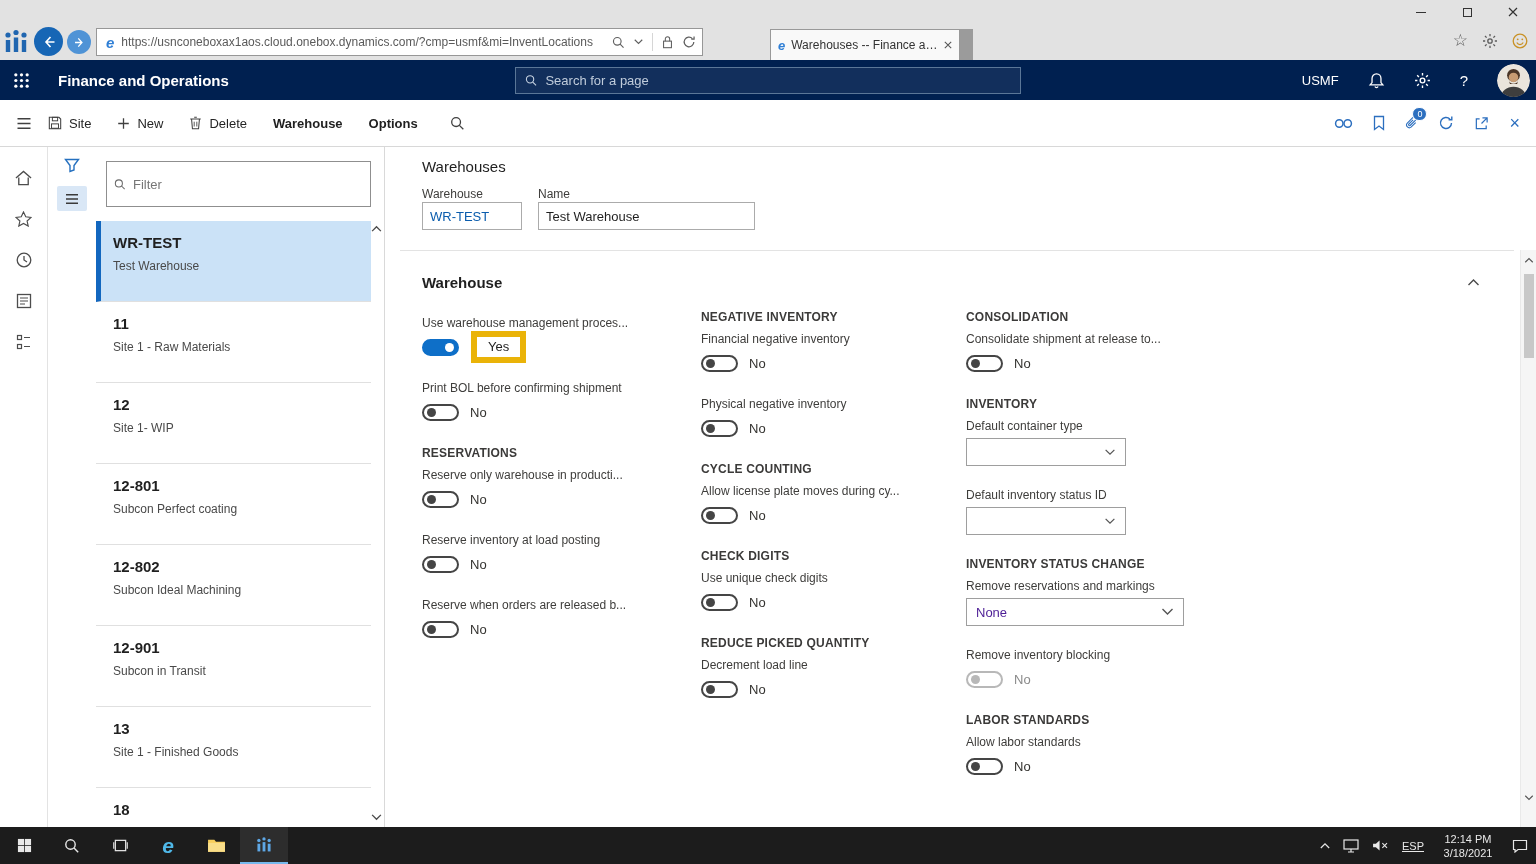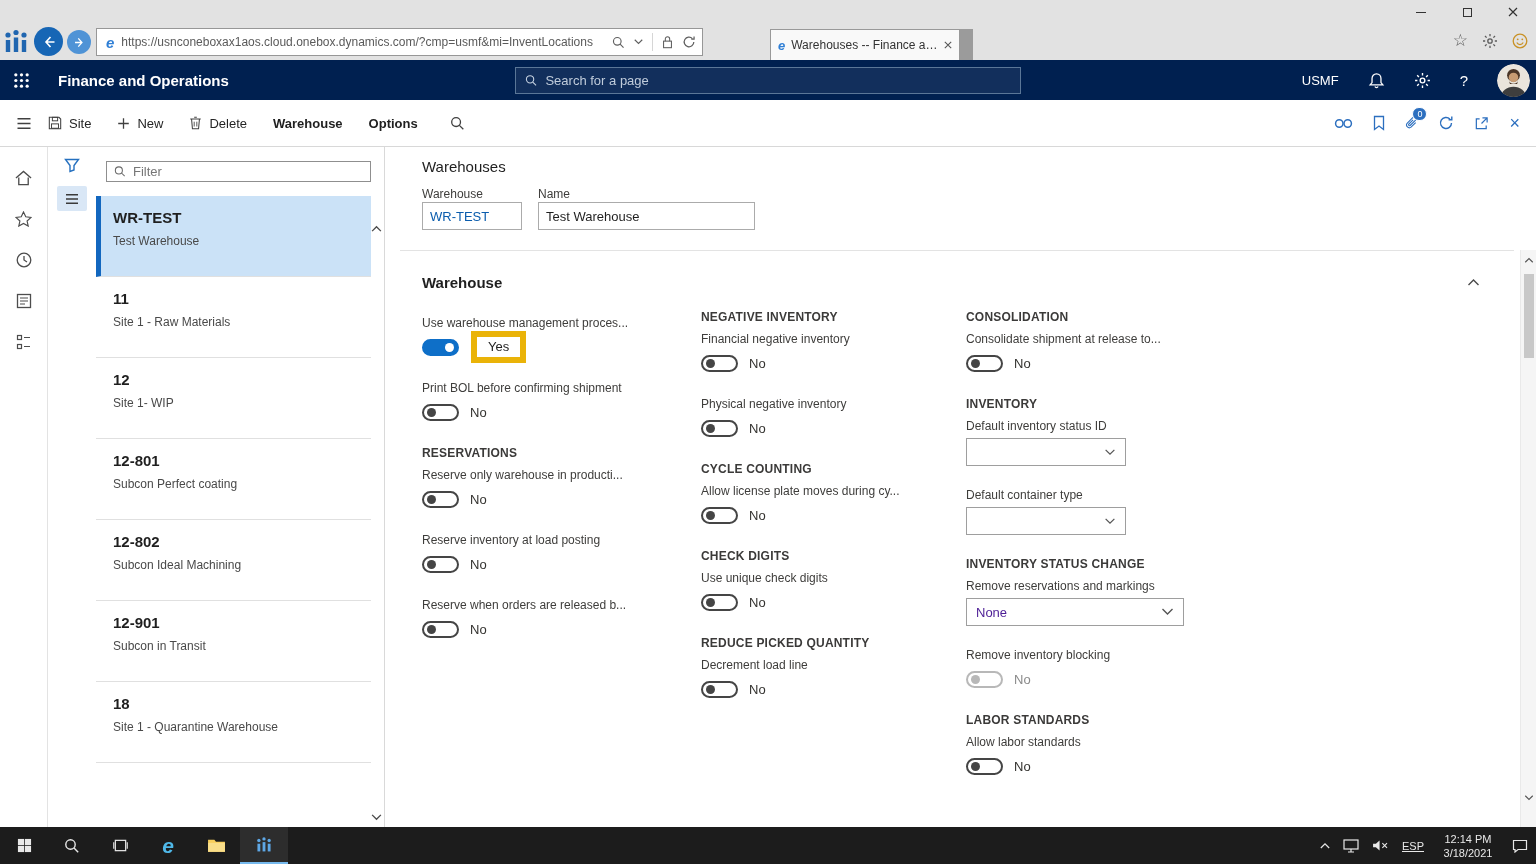--- a/index.html
+++ b/index.html
@@ -57,21 +57,21 @@
   .workspace { position:absolute; top:147px; left:0; width:1536px; height:680px; display:flex; background:#fff; }
 
   .icon-rail { width:48px; border-right:1px solid #E3E3E3; padding-top:10px; display:flex; flex-direction:column; align-items:center; color:#4D4D4D; }
   .rail-item { height:41px; display:flex; align-items:center; justify-content:center; width:100%; }
 
   .list-panel { width:337px; border-right:1px solid #D9D9D9; position:relative; overflow:hidden; }
   .lp-gutter { position:absolute; left:0; top:0; width:48px; display:flex; flex-direction:column; align-items:center; }
   .funnel-btn { margin-top:11px; color:#2570BF; }
   .pane-btn { margin-top:13px; width:30px; height:25px; background:#D9E7F6; border-radius:2px; display:flex; align-items:center; justify-content:center; color:#3A3A3A; }
   .filter-row { margin-left:48px; padding:14px 20px 0 10px; }
-  .filter-input { width:265px; height:21px; border:1px solid #8F8F8F; display:flex; align-items:center; padding:0 7px; gap:7px; color:#6A6A6A; background:#fff; }
+  .filter-input { width:265px; height:46px; border:1px solid #8F8F8F; display:flex; align-items:center; padding:0 7px; gap:7px; color:#6A6A6A; background:#fff; }
   .filter-input input { border:none; outline:none; font-size:13px; width:100%; color:#333; font-family:"Liberation Sans",sans-serif; }
   .filter-input input::placeholder { color:#767676; }
   .witems { margin-left:48px; margin-top:14px; width:275px; }
   .witem { height:81px; padding:13px 8px 0 17px; border-bottom:1px solid #E0E0E0; background:#fff; }
   .witem.selected { background:#CBE2F7; border-left:5px solid #1267BF; padding-left:12px; }
   .wtitle { font-size:15px; font-weight:bold; color:#1F1F1F; }
   .wsub { font-size:12px; color:#494949; margin-top:8px; }
   .lp-scroll { position:absolute; right:0; top:74px; bottom:0; width:16px; display:flex; flex-direction:column; align-items:center; justify-content:space-between; padding:4px 0 6px; color:#4A4A4A; }
 
   .main { flex:1; position:relative; overflow:hidden; }
@@ -389,20 +389,24 @@
       </div>
       <div class="witem">
         <div class="wtitle">12-802</div>
         <div class="wsub">Subcon Ideal Machining</div>
       </div>
       <div class="witem">
         <div class="wtitle">12-901</div>
         <div class="wsub">Subcon in Transit</div>
       </div>
       <div class="witem">
+        <div class="wtitle">13</div>
+        <div class="wsub">Site 1 - Finished Goods</div>
+      </div>
+      <div class="witem">
         <div class="wtitle">18</div>
         <div class="wsub">Site 1 - Quarantine Warehouse</div>
       </div>
     </div>
     <div class="lp-scroll">
       <svg width="11" height="7" viewBox="0 0 12 8">
           <path d="M1 7l5-5 5 5" fill="none" stroke="currentColor" stroke-width="1.5"></path>
         </svg>
       <svg width="11" height="7" viewBox="0 0 12 8">
           <path d="M1 1l5 5 5-5" fill="none" stroke="currentColor" stroke-width="1.5"></path>
@@ -547,30 +551,30 @@
             <span class="toggle">
                 <span class="knob"></span>
               </span>
             <span class="tval">No</span>
           </div>
         </div>
       </div>
       <div class="fgroup">
         <div class="fgroup-title">INVENTORY</div>
         <div class="field">
-          <div class="flabel">Default inventory status ID</div>
+          <div class="flabel">Default container type</div>
           <div class="dropdown dd-small">
             <span></span>
             <svg class="chev" width="12" height="7" viewBox="0 0 12 8">
                 <path d="M1 1l5 5 5-5" fill="none" stroke="currentColor" stroke-width="1.4"></path>
               </svg>
           </div>
         </div>
         <div class="field">
-          <div class="flabel">Default container type</div>
+          <div class="flabel">Default inventory status ID</div>
           <div class="dropdown dd-small">
             <span></span>
             <svg class="chev" width="12" height="7" viewBox="0 0 12 8">
                 <path d="M1 1l5 5 5-5" fill="none" stroke="currentColor" stroke-width="1.4"></path>
               </svg>
           </div>
         </div>
       </div>
       <div class="fgroup">
         <div class="fgroup-title">INVENTORY STATUS CHANGE</div>

